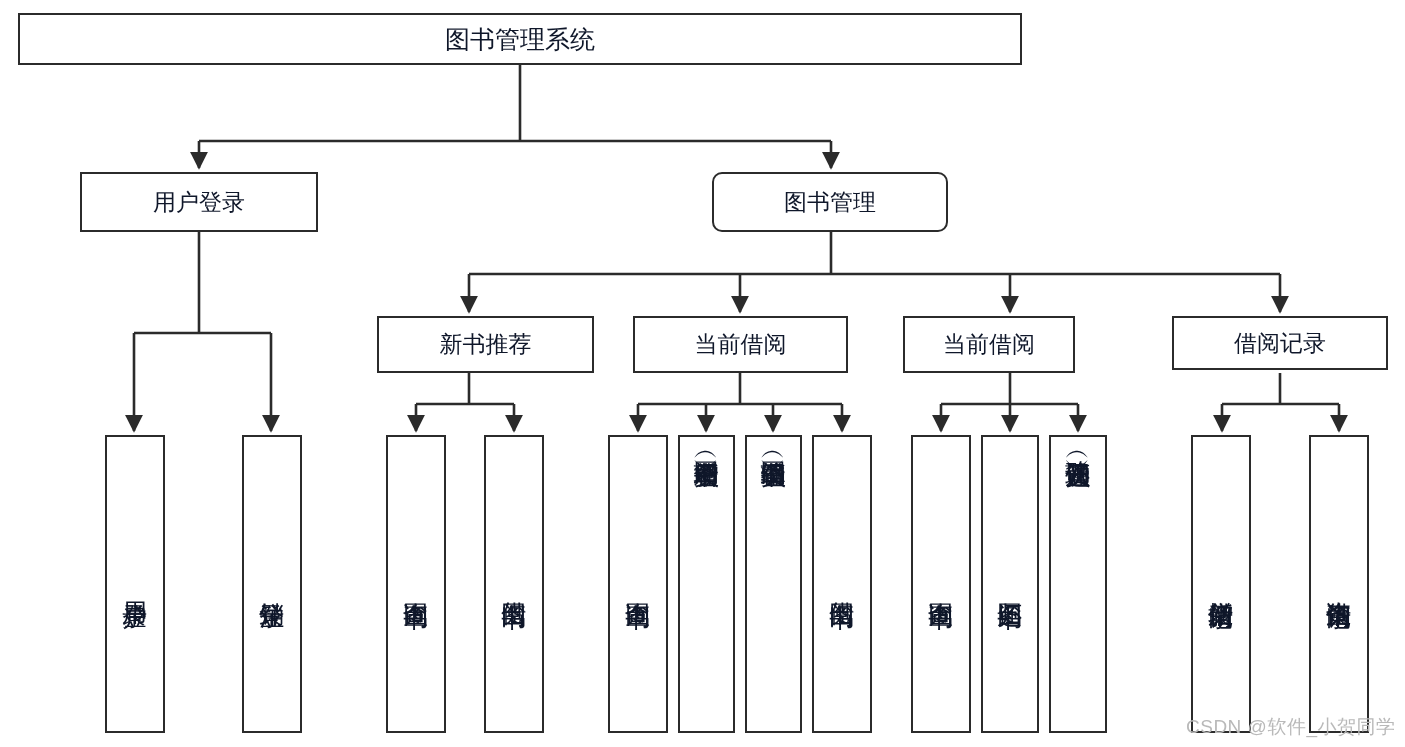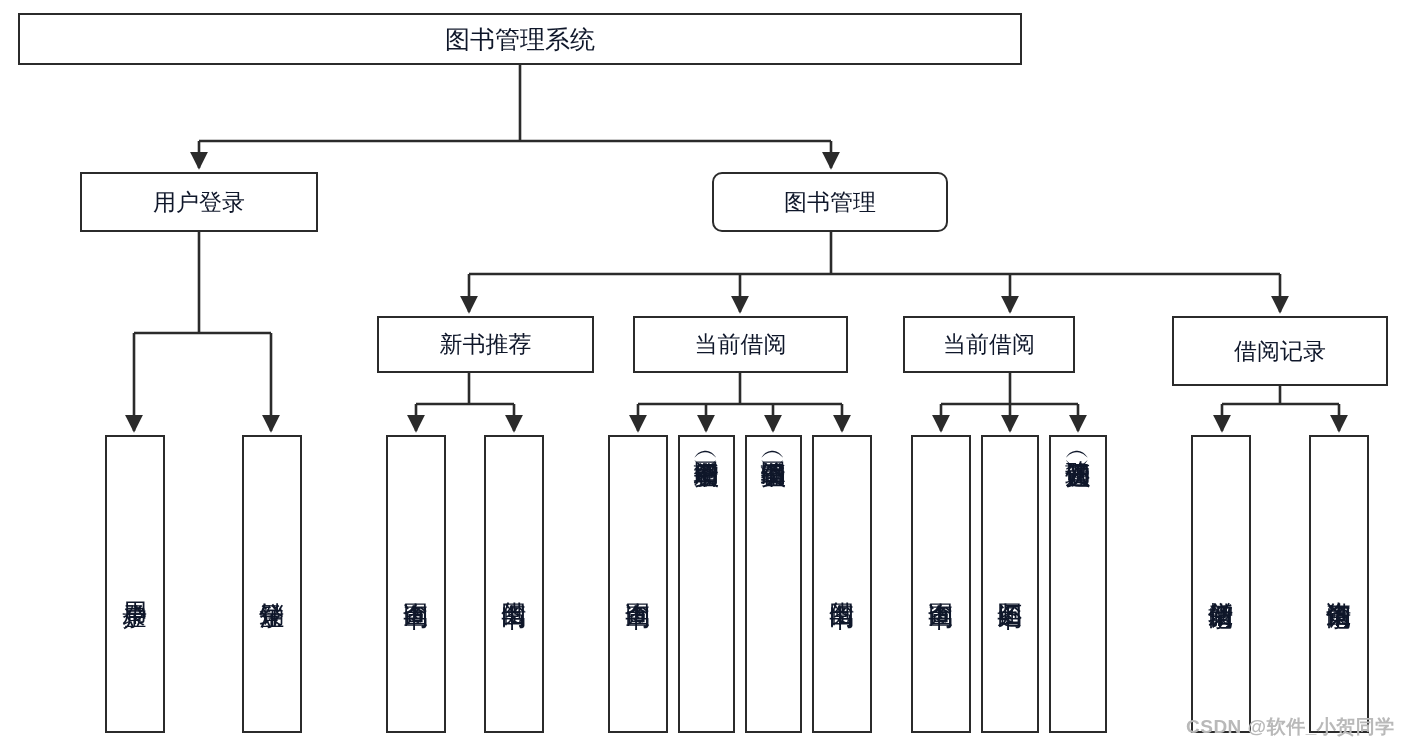--- a/index.html
+++ b/index.html
@@ -66,21 +66,20 @@
   }
   .watermark {
     position: absolute;
     left: 1186px;
     top: 714px;
     font-size: 19px;
     color: #b9b9b9;
     letter-spacing: 0.5px;
     white-space: nowrap;
     user-select: none;
-    font-weight: bold;
   }
 </style>
 </head>
 <body>
 
 <div id="canvas">
 
   <svg class="connectors" viewBox="0 0 1405 747" xmlns="http://www.w3.org/2000/svg">
     <defs>
       <marker id="arrow" viewBox="0 0 10 10" refX="9" refY="5" markerWidth="7" markerHeight="7" orient="auto-start-reverse">
@@ -145,21 +144,21 @@
 
   <div class="node l3" style="left:361px; top:316px; width:217px; height:57px;margin-left:16px;">
     <span class="label">新书推荐</span>
   </div>
   <div class="node l3" style="left:633px; top:316px; width:215px; height:57px;">
     <span class="label">当前借阅</span>
   </div>
   <div class="node l3" style="left:903px; top:316px; width:172px; height:57px;">
     <span class="label">当前借阅</span>
   </div>
-  <div class="node l3" style="left:1172px; top:316px; width:216px; height:70px;">
+  <div class="node l3" style="left:1172px; top:316px; width:216px; height:54px;">
     <span class="label">借阅记录</span>
   </div>
 
   <div class="node leaf" style="left:105px; top:435px; width:60px; height:298px;">
     <span class="label">用户登录</span>
   </div>
   <div class="node leaf" style="left:242px; top:435px; width:60px; height:298px;">
     <span class="label">注销登录</span>
   </div>
 

